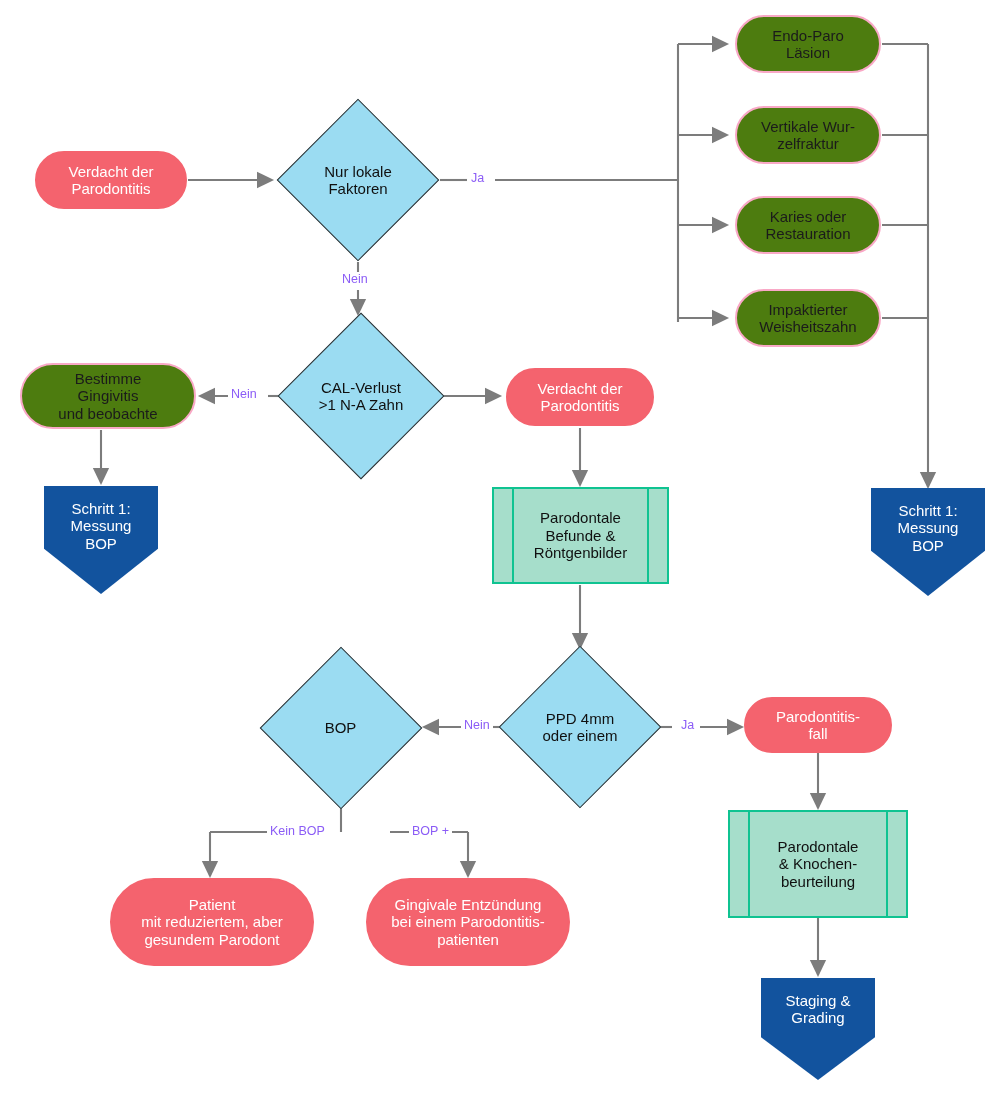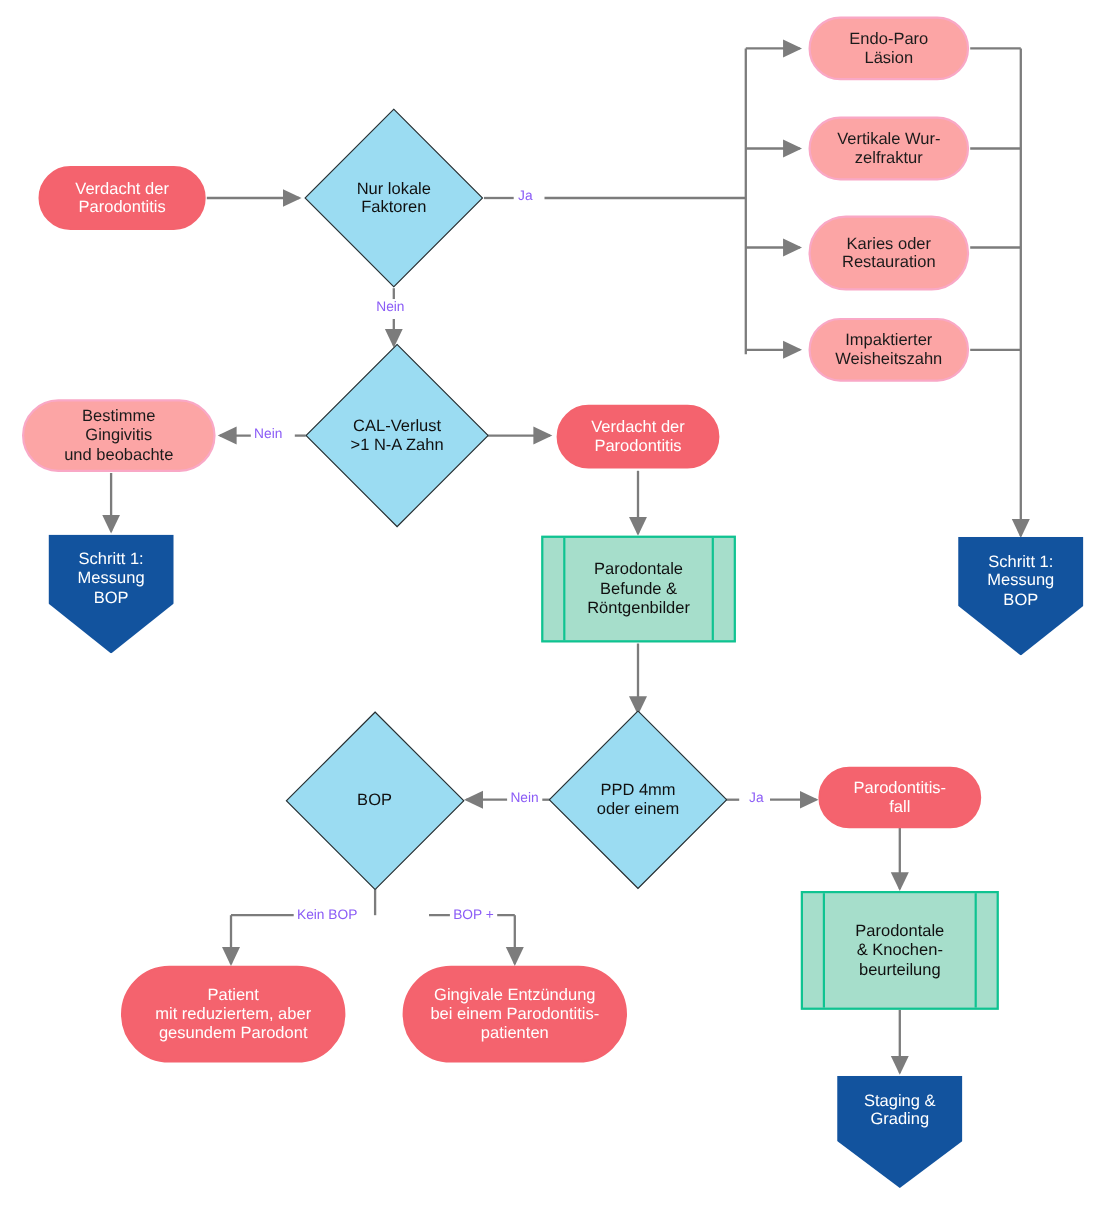--- a/index.html
+++ b/index.html
@@ -14,21 +14,21 @@
   .node{position:absolute;box-sizing:border-box;display:flex;align-items:center;justify-content:center;text-align:center;}
   .node .txt{display:block;line-height:1.16;white-space:pre-line;}
 
   
   .pill-red{
     background:#F4636E;border:2px solid #F4636E;border-radius:999px;
     color:#ffffff;font-size:15px;
   }
   
   .pill-pink{
-    background:#fca5a5;border:2px solid #F9A8C6;border-radius:999px;
+    background:#4d7c0f;border:2px solid #F9A8C6;border-radius:999px;
     color:#1b1b1b;font-size:15px;
   }
   
   .diamond{
     background:transparent;
   }
   .diamond .dwrap{
     position:absolute;left:0;top:0;width:100%;height:100%;
   }
   .diamond .dshape{
@@ -154,21 +154,21 @@
   </div>
 
   <div class="node pill-pink" style="left:735px;top:15px;width:146px;height:58px;">
     <span class="txt">Endo-Paro
 Läsion</span>
   </div>
   <div class="node pill-pink" style="left:735px;top:106px;width:146px;height:58px;">
     <span class="txt">Vertikale Wur-
 zelfraktur</span>
   </div>
-  <div class="node pill-pink" style="left:735px;top:196px;width:146px;height:68px;">
+  <div class="node pill-pink" style="left:735px;top:196px;width:146px;height:58px;">
     <span class="txt">Karies oder
 Restauration</span>
   </div>
   <div class="node pill-pink" style="left:735px;top:289px;width:146px;height:58px;">
     <span class="txt">Impaktierter
 Weisheitszahn</span>
   </div>
 
   <div class="node pent-blue" style="left:871px;top:488px;width:114px;height:108px;">
     <span class="txt">Schritt 1:

